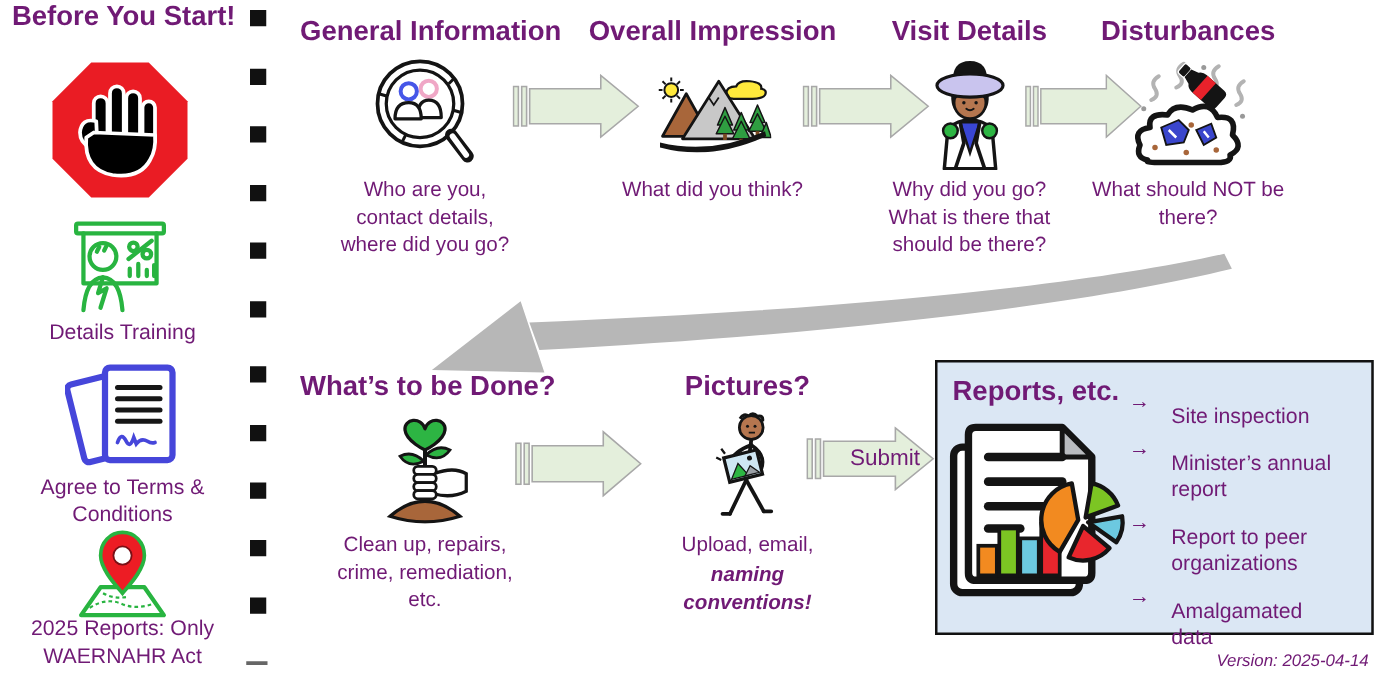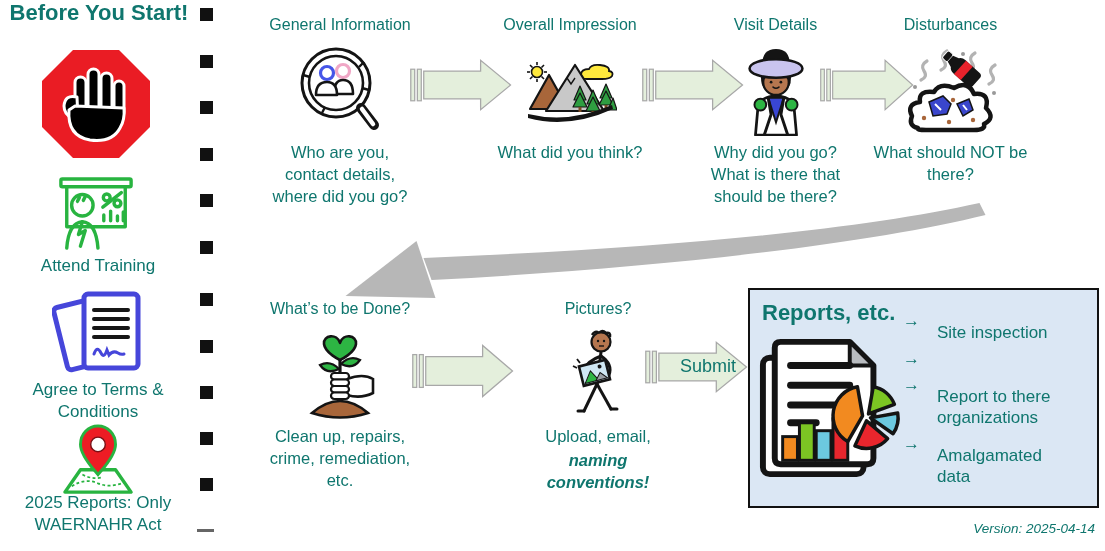--- a/index.html
+++ b/index.html
@@ -1,27 +1,27 @@
 <!DOCTYPE html>
 <html><head>
 <meta charset="utf-8">
 <style>
   html,body{margin:0;padding:0;background:#fff;}
   .canvas{position:relative;width:1105px;height:551px;background:#fff;overflow:hidden;
-          font-family:"Liberation Sans",sans-serif;color:#0f766e;}
+          font-family:"Liberation Sans",sans-serif;color:#701a75;}
   .abs{position:absolute;}
   
   .panel-title{left:0;top:10;width:198px;text-align:center;font-size:22px;font-weight:700;}
   .left-label{text-align:center;font-size:17px;line-height:22px;white-space:pre-line;}
   
   .sq{position:absolute;left:200px;width:13px;height:13px;background:#111;}
   .dash{position:absolute;left:197px;top:529px;width:17px;height:3px;background:#666;}
   
   .step{position:absolute;text-align:center;}
-  .step-title{font-size:16px;font-weight:400;line-height:26px;white-space:nowrap;}
+  .step-title{font-size:22px;font-weight:700;line-height:26px;white-space:nowrap;}
   .icon-box{height:98px;display:flex;align-items:center;justify-content:center;margin-top:3px;}
   .desc{font-size:16.5px;line-height:22px;white-space:pre-line;margin-top:2px;}
   .desc-em{font-weight:700;font-style:italic;}
   .submit-label{position:absolute;left:650px;top:356px;width:86px;text-align:right;font-size:18px;}
   
   .reports-box{position:absolute;left:748px;top:288px;width:347px;height:216px;
                background:#dbe7f4;border:2.5px solid #111;}
   .reports-title{position:absolute;left:12px;top:10px;font-size:22px;font-weight:700;text-align:center;}
   .reports-icon-wrap{position:absolute;left:6px;top:44px;}
   .reports-list{position:absolute;left:153px;top:20px;width:188px;margin:0;padding:0;list-style:none;
@@ -57,21 +57,21 @@
       <circle cx="51" cy="22" r="3.5"></circle>
         <circle cx="62" cy="28" r="3.5"></circle>
       <path d="M47 32 L66 17"></path>
       <path d="M48 46 V40 M55 46 V36 M62 46 V41 M68 46 V37"></path>
       <circle cx="26" cy="30" r="11"></circle>
       <path d="M23 22 L21 26 M29 21 L27 25"></path>
       <path d="M10 74 Q12 48 26 47 Q40 48 42 74"></path>
       <path d="M26 47 L22 60 L29 56 L24 72"></path>
     </g>
   </svg>
-  <div class="abs left-label" style="left:0;top:255px;width:196px">Attend Training</div>
+  <div class="abs left-label" style="left:0;top:255px;width:196px">Details Training</div>
 
   <svg class="abs" style="left:52px;top:290px" width="96" height="88" viewBox="0 0 96 88">
     <rect x="8" y="12" width="46" height="64" rx="4" fill="#fff" stroke="#4646da" stroke-width="5" transform="rotate(-14 31 44)"></rect>
     <rect x="32" y="4" width="54" height="74" rx="4" fill="#fff" stroke="#4646da" stroke-width="5"></rect>
     <g stroke="#161616" stroke-width="4" stroke-linecap="round">
       <path d="M42 20 H76"></path>
         <path d="M42 29 H76"></path>
         <path d="M42 38 H76"></path>
         <path d="M42 47 H76"></path>
     </g>
@@ -341,24 +341,26 @@
         </g>
       </svg>
     </div>
     <ul class="reports-list">
       <li>
         <span class="rb">→</span>
         <span class="ritem">Site inspection</span>
       </li>
       <li>
         <span class="rb">→</span>
+        <span class="ritem">Minister’s annual
+report</span>
       </li>
       <li>
         <span class="rb">→</span>
-        <span class="ritem">Report to there
+        <span class="ritem">Report to peer
 organizations</span>
       </li>
       <li>
         <span class="rb">→</span>
         <span class="ritem">Amalgamated
 data</span>
       </li>
     </ul>
   </div>
 

